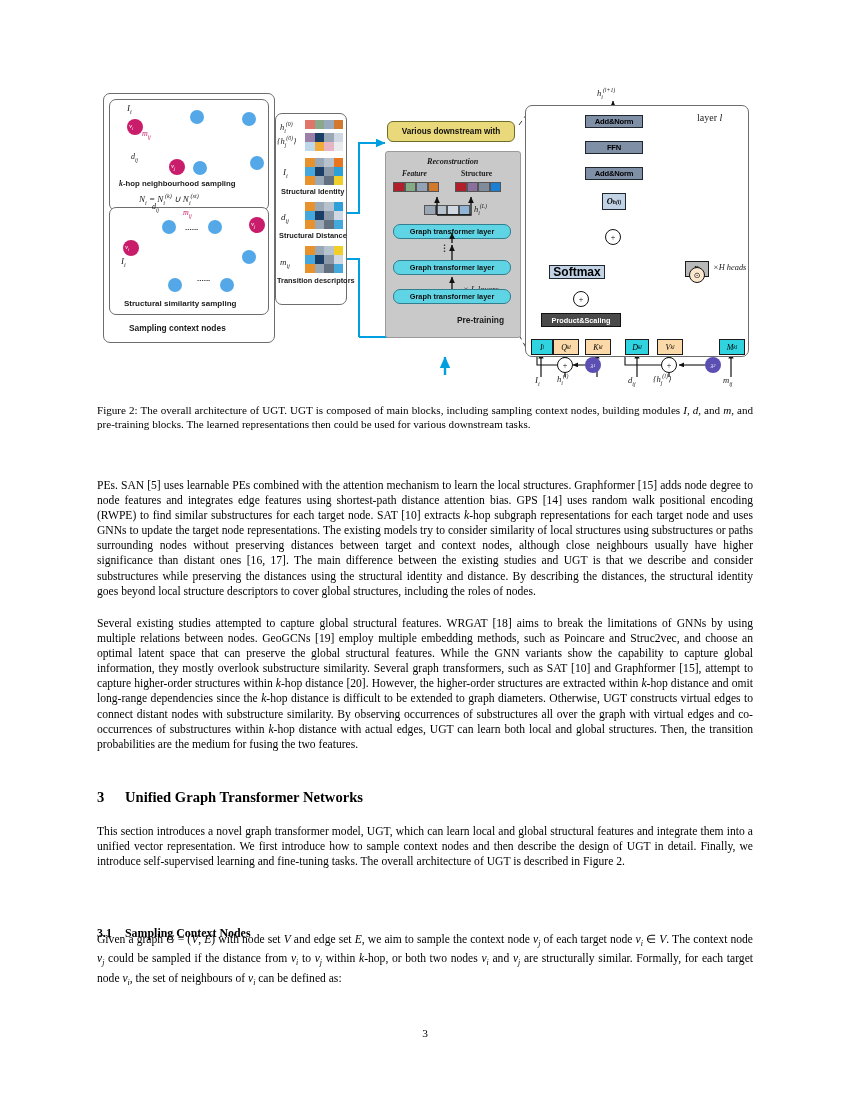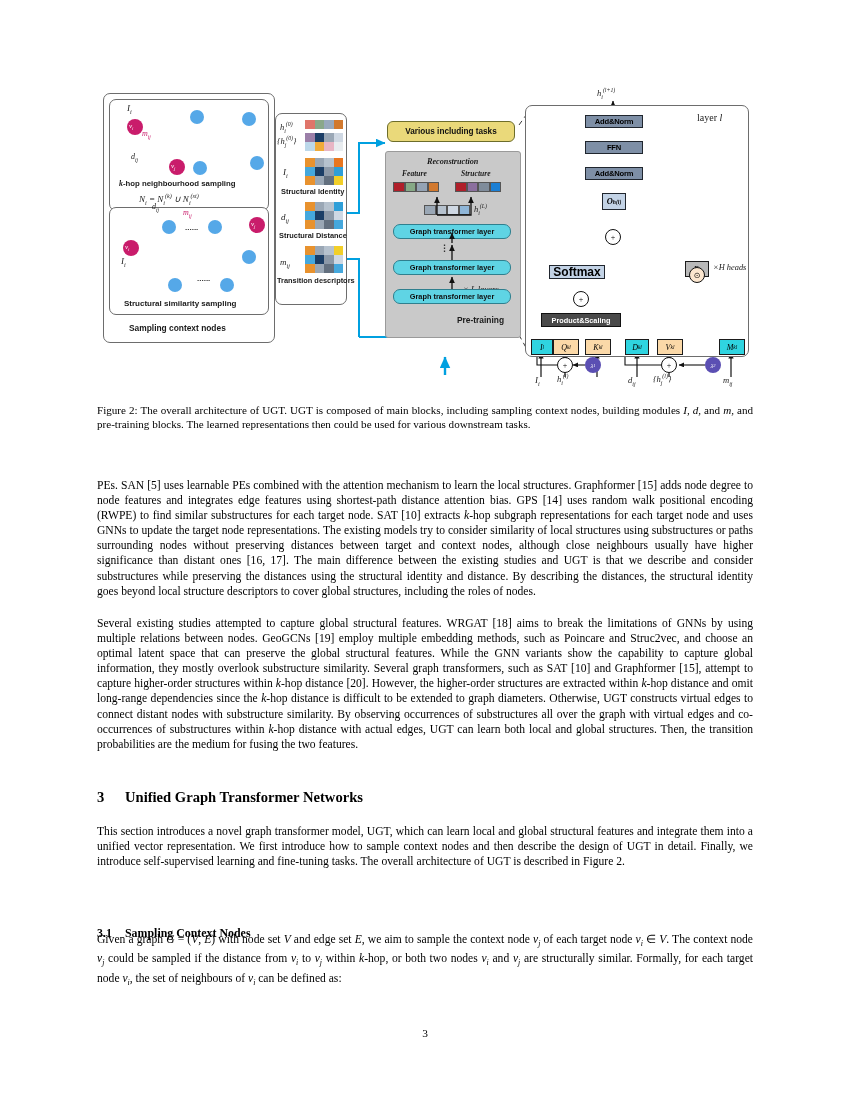--- a/index.html
+++ b/index.html
@@ -518,27 +518,27 @@
       <div class="heatcell" style="left:9.5px;top:9px;width:9.5px;height:9px;background:#1b3e66;"></div>
       <div class="heatcell" style="left:19px;top:9px;width:9.5px;height:9px;background:#8c99a8;"></div>
       <div class="heatcell" style="left:28.5px;top:9px;width:9.5px;height:9px;background:#cfd8e3;"></div>
       <div class="heatcell" style="left:0;top:18px;width:9.5px;height:9px;background:#e8922e;"></div>
       <div class="heatcell" style="left:9.5px;top:18px;width:9.5px;height:9px;background:#9aa7b5;"></div>
       <div class="heatcell" style="left:19px;top:18px;width:9.5px;height:9px;background:#63707f;"></div>
       <div class="heatcell" style="left:28.5px;top:18px;width:9.5px;height:9px;background:#45a8dd;"></div>
     </div>
     <div class="lbl" style="left:180px;top:191px;font-size:7.4px;">Transition descriptors</div>
 
-    <div class="downstream" style="left:290px; top:36px; width:128px; height:21px;">Various including tasks</div>
+    <div class="downstream" style="left:290px; top:36px; width:128px; height:21px;">Various downstream with</div>
 
     <div class="pretrain-bg" style="left:288px; top:66px; width:134px; height:185px;"></div>
 
     <div class="lbl" style="left:330px;top:72px;font-size:8.2px;font-style:italic;font-family:'Liberation Serif',serif;font-weight:bold;">Reconstruction</div>
     <div class="lbl" style="left:305px;top:84px;font-size:7.6px;font-style:italic;font-family:'Liberation Serif',serif;font-weight:bold;">Feature</div>
-    <div class="lbl" style="left:364px;top:84px;font-size:7.6px;font-style:italic;font-family:'Liberation Serif',serif;font-weight:bold;">Structure</div>
+    <div class="lbl" style="left:364px;top:84px;font-size:7.6px;font-family:'Liberation Serif',serif;font-weight:bold;">Structure</div>
 
     <div style="position:absolute;left:296px;top:97px;width:46px;height:10px;">
       <div class="heatcell" style="left:0;top:0;width:11.5px;height:10px;background:#b01f2a;border:0.6px solid #555;box-sizing:border-box;"></div>
       <div class="heatcell" style="left:11.5px;top:0;width:11.5px;height:10px;background:#86a986;border:0.6px solid #555;box-sizing:border-box;"></div>
       <div class="heatcell" style="left:23px;top:0;width:11.5px;height:10px;background:#94a3b4;border:0.6px solid #555;box-sizing:border-box;"></div>
       <div class="heatcell" style="left:34.5px;top:0;width:11.5px;height:10px;background:#d2792e;border:0.6px solid #555;box-sizing:border-box;"></div>
     </div>
 
     <div style="position:absolute;left:358px;top:97px;width:46px;height:10px;">
       <div class="heatcell" style="left:0;top:0;width:11.5px;height:10px;background:#b01f2a;border:0.6px solid #555;box-sizing:border-box;"></div>

